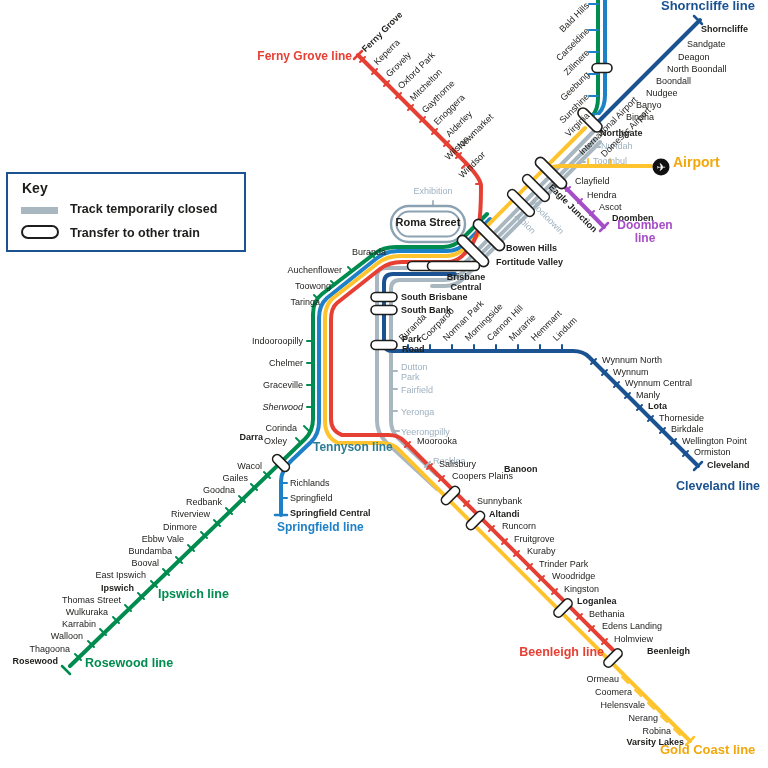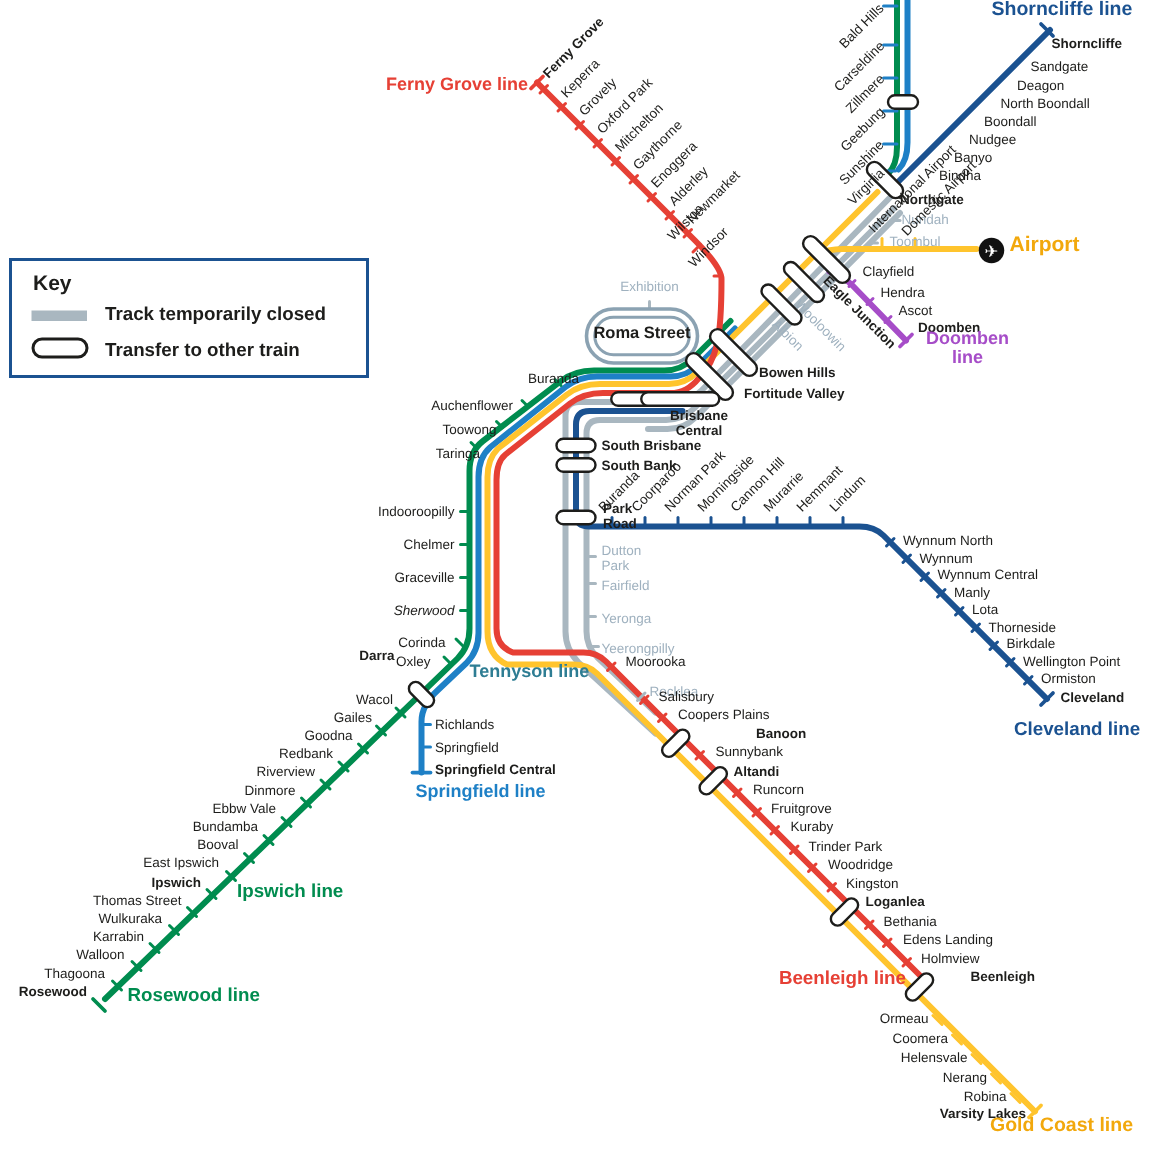--- a/index.html
+++ b/index.html
@@ -282,21 +282,21 @@
       <div class="lbl" style="left: 448px; top: 333px; transform-origin: 0px 100%; transform: rotate(-45deg);">Norman Park</div>
       <div class="lbl" style="left: 470px; top: 333px; transform-origin: 0px 100%; transform: rotate(-45deg);">Morningside</div>
       <div class="lbl" style="left: 492px; top: 333px; transform-origin: 0px 100%; transform: rotate(-45deg);">Cannon Hill</div>
       <div class="lbl" style="left: 514px; top: 333px; transform-origin: 0px 100%; transform: rotate(-45deg);">Murarrie</div>
       <div class="lbl" style="left: 536px; top: 333px; transform-origin: 0px 100%; transform: rotate(-45deg);">Hemmant</div>
       <div class="lbl" style="left: 558px; top: 333px; transform-origin: 0px 100%; transform: rotate(-45deg);">Lindum</div>
       <div class="lbl" style="left: 602px; top: 355px;">Wynnum North</div>
       <div class="lbl" style="left: 613px; top: 367px;">Wynnum</div>
       <div class="lbl" style="left: 625px; top: 378px;">Wynnum Central</div>
       <div class="lbl" style="left: 636px; top: 390px;">Manly</div>
-      <div class="lbl" style="left: 648px; top: 401px;">Lota</div>
+      <div class="lbl" style="left: 648px; top: 401px; font-weight: bold;">Lota</div>
       <div class="lbl" style="left: 659px; top: 413px;">Thorneside</div>
       <div class="lbl" style="left: 671px; top: 424px;">Birkdale</div>
       <div class="lbl" style="left: 682px; top: 436px;">Wellington Point</div>
       <div class="lbl" style="left: 694px; top: 447px;">Ormiston</div>
       <div class="lbl b" style="left: 707px; top: 460px;">Cleveland</div>
       <div class="lbl" style="left: 290px; top: 478px;">Richlands</div>
       <div class="lbl" style="left: 290px; top: 493px;">Springfield</div>
       <div class="lbl b" style="left: 290px; top: 508px;">Springfield Central</div>
       <div class="lbl" style="right: 506px; top: 461px; text-align: right;">Wacol</div>
       <div class="lbl" style="right: 520px; top: 473px; text-align: right;">Gailes</div>
@@ -312,21 +312,21 @@
       <div class="lbl" style="right: 647px; top: 595px; text-align: right;">Thomas Street</div>
       <div class="lbl" style="right: 660px; top: 607px; text-align: right;">Wulkuraka</div>
       <div class="lbl" style="right: 672px; top: 619px; text-align: right;">Karrabin</div>
       <div class="lbl" style="right: 685px; top: 631px; text-align: right;">Walloon</div>
       <div class="lbl" style="right: 698px; top: 644px; text-align: right;">Thagoona</div>
       <div class="lbl b" style="right: 710px; top: 656px; text-align: right;">Rosewood</div>
       <div class="lbl" style="left: 417px; top: 436px;">Moorooka</div>
       <div class="lbl g" style="left: 433px; top: 456px;">Rocklea</div>
       <div class="lbl" style="left: 439px; top: 459px;">Salisbury</div>
       <div class="lbl" style="left: 452px; top: 471px;">Coopers Plains</div>
-      <div class="lbl b" style="left: 464px; top: 484px; padding-left: 40px;">Banoon</div>
+      <div class="lbl b" style="left: 464px; top: 464px; padding-left: 40px;">Banoon</div>
       <div class="lbl" style="left: 477px; top: 496px;">Sunnybank</div>
       <div class="lbl b" style="left: 489px; top: 509px;">Altandi</div>
       <div class="lbl" style="left: 502px; top: 521px;">Runcorn</div>
       <div class="lbl" style="left: 514px; top: 534px;">Fruitgrove</div>
       <div class="lbl" style="left: 527px; top: 546px;">Kuraby</div>
       <div class="lbl" style="left: 539px; top: 559px;">Trinder Park</div>
       <div class="lbl" style="left: 552px; top: 571px;">Woodridge</div>
       <div class="lbl" style="left: 564px; top: 584px;">Kingston</div>
       <div class="lbl b" style="left: 577px; top: 596px;">Loganlea</div>
       <div class="lbl" style="left: 589px; top: 609px;">Bethania</div>

